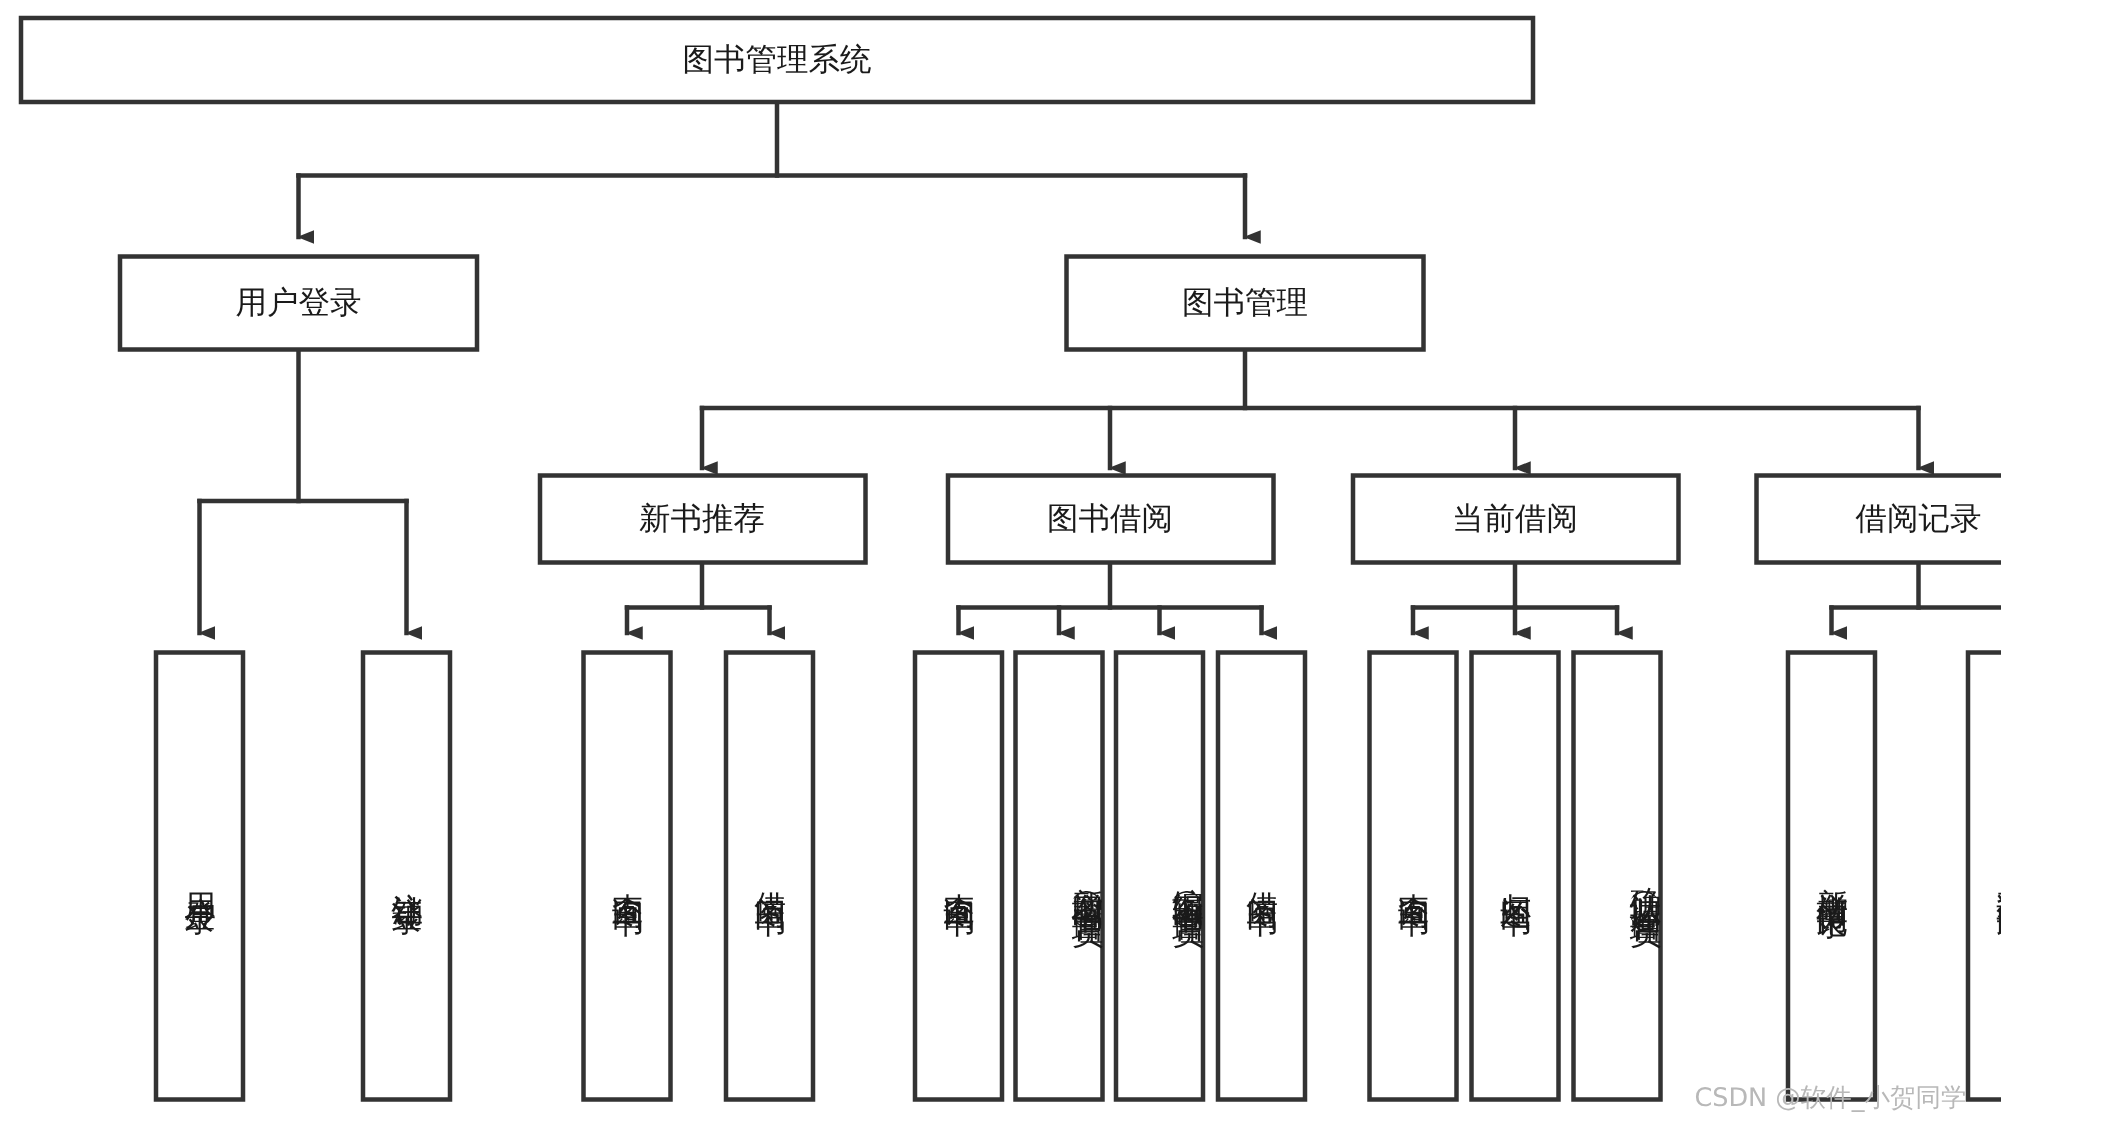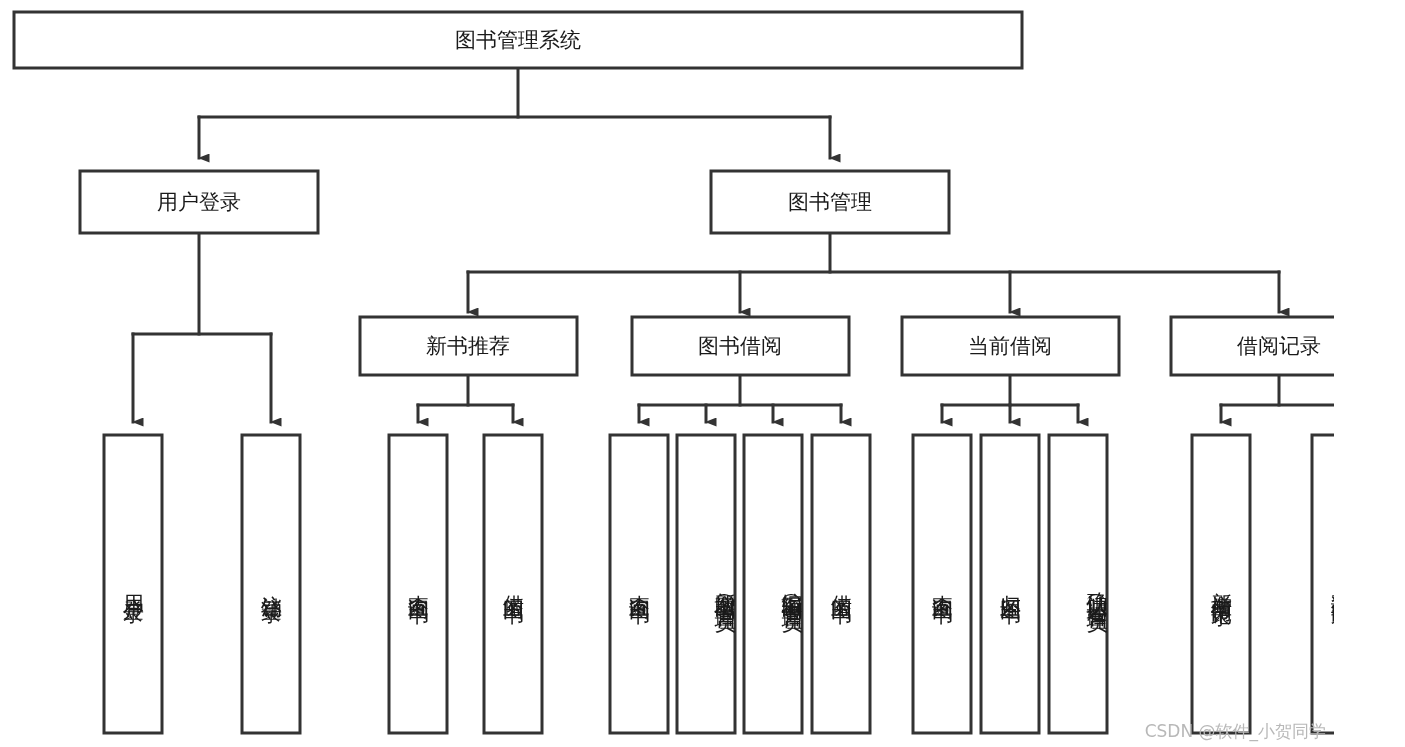--- a/index.html
+++ b/index.html
@@ -57,21 +57,21 @@
     justify-content: center;
     white-space: nowrap;
     pointer-events: none;
     user-select: none;
   }
   .vlabel.centered {
     align-items: center;
   }
   .watermark {
     position: absolute;
-    right: 8px;
+    right: 23px;
     bottom: 4px;
     font-family: "DejaVu Sans", "Liberation Sans", sans-serif;
     font-size: 17px;
     color: #b8b8b8;
     white-space: nowrap;
     user-select: none;
   }
 </style>
 </head>
 <body>

